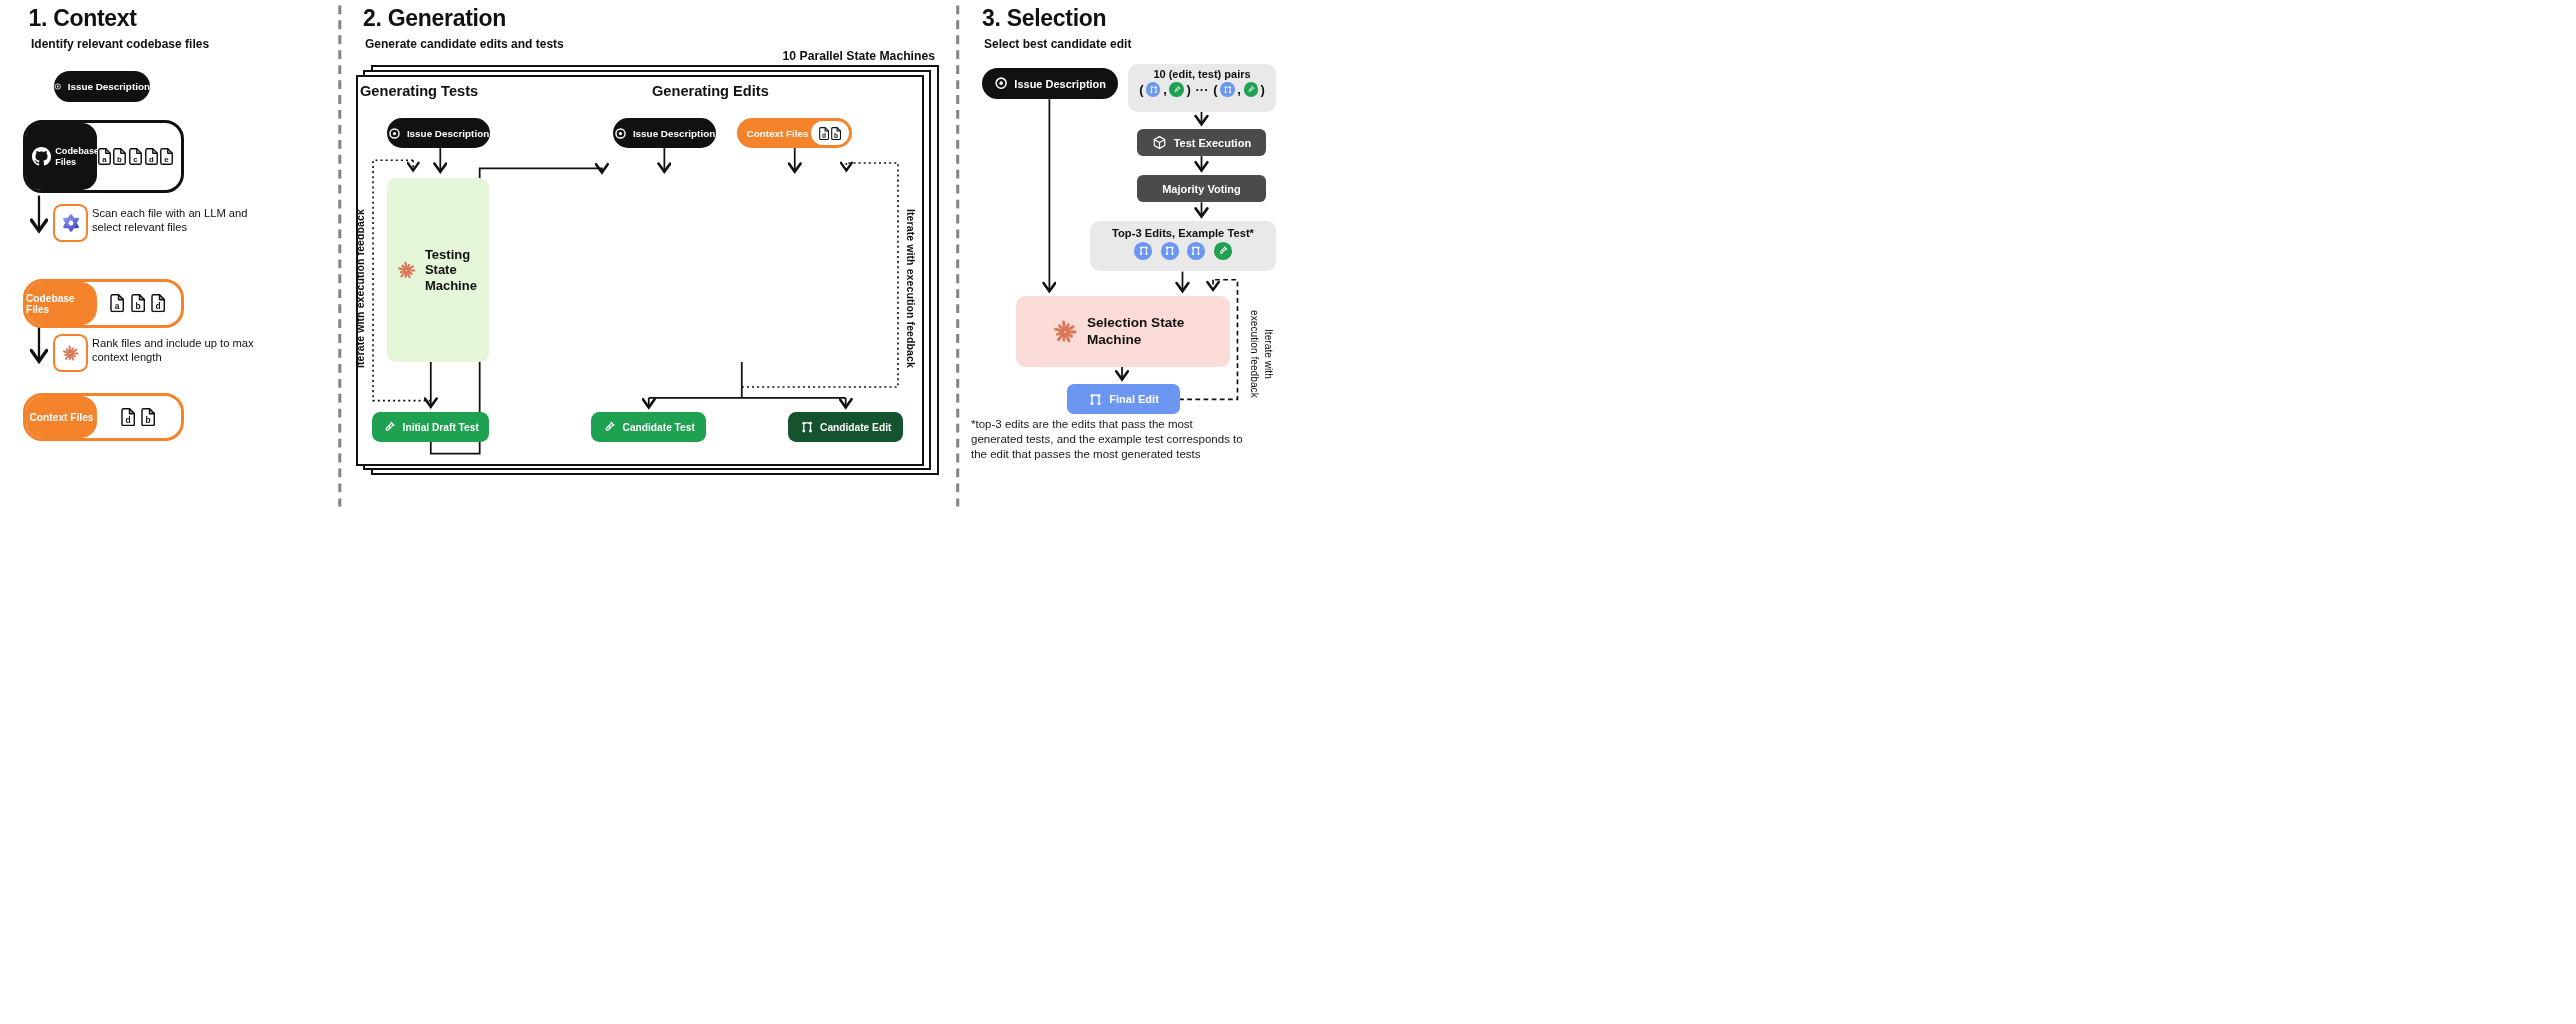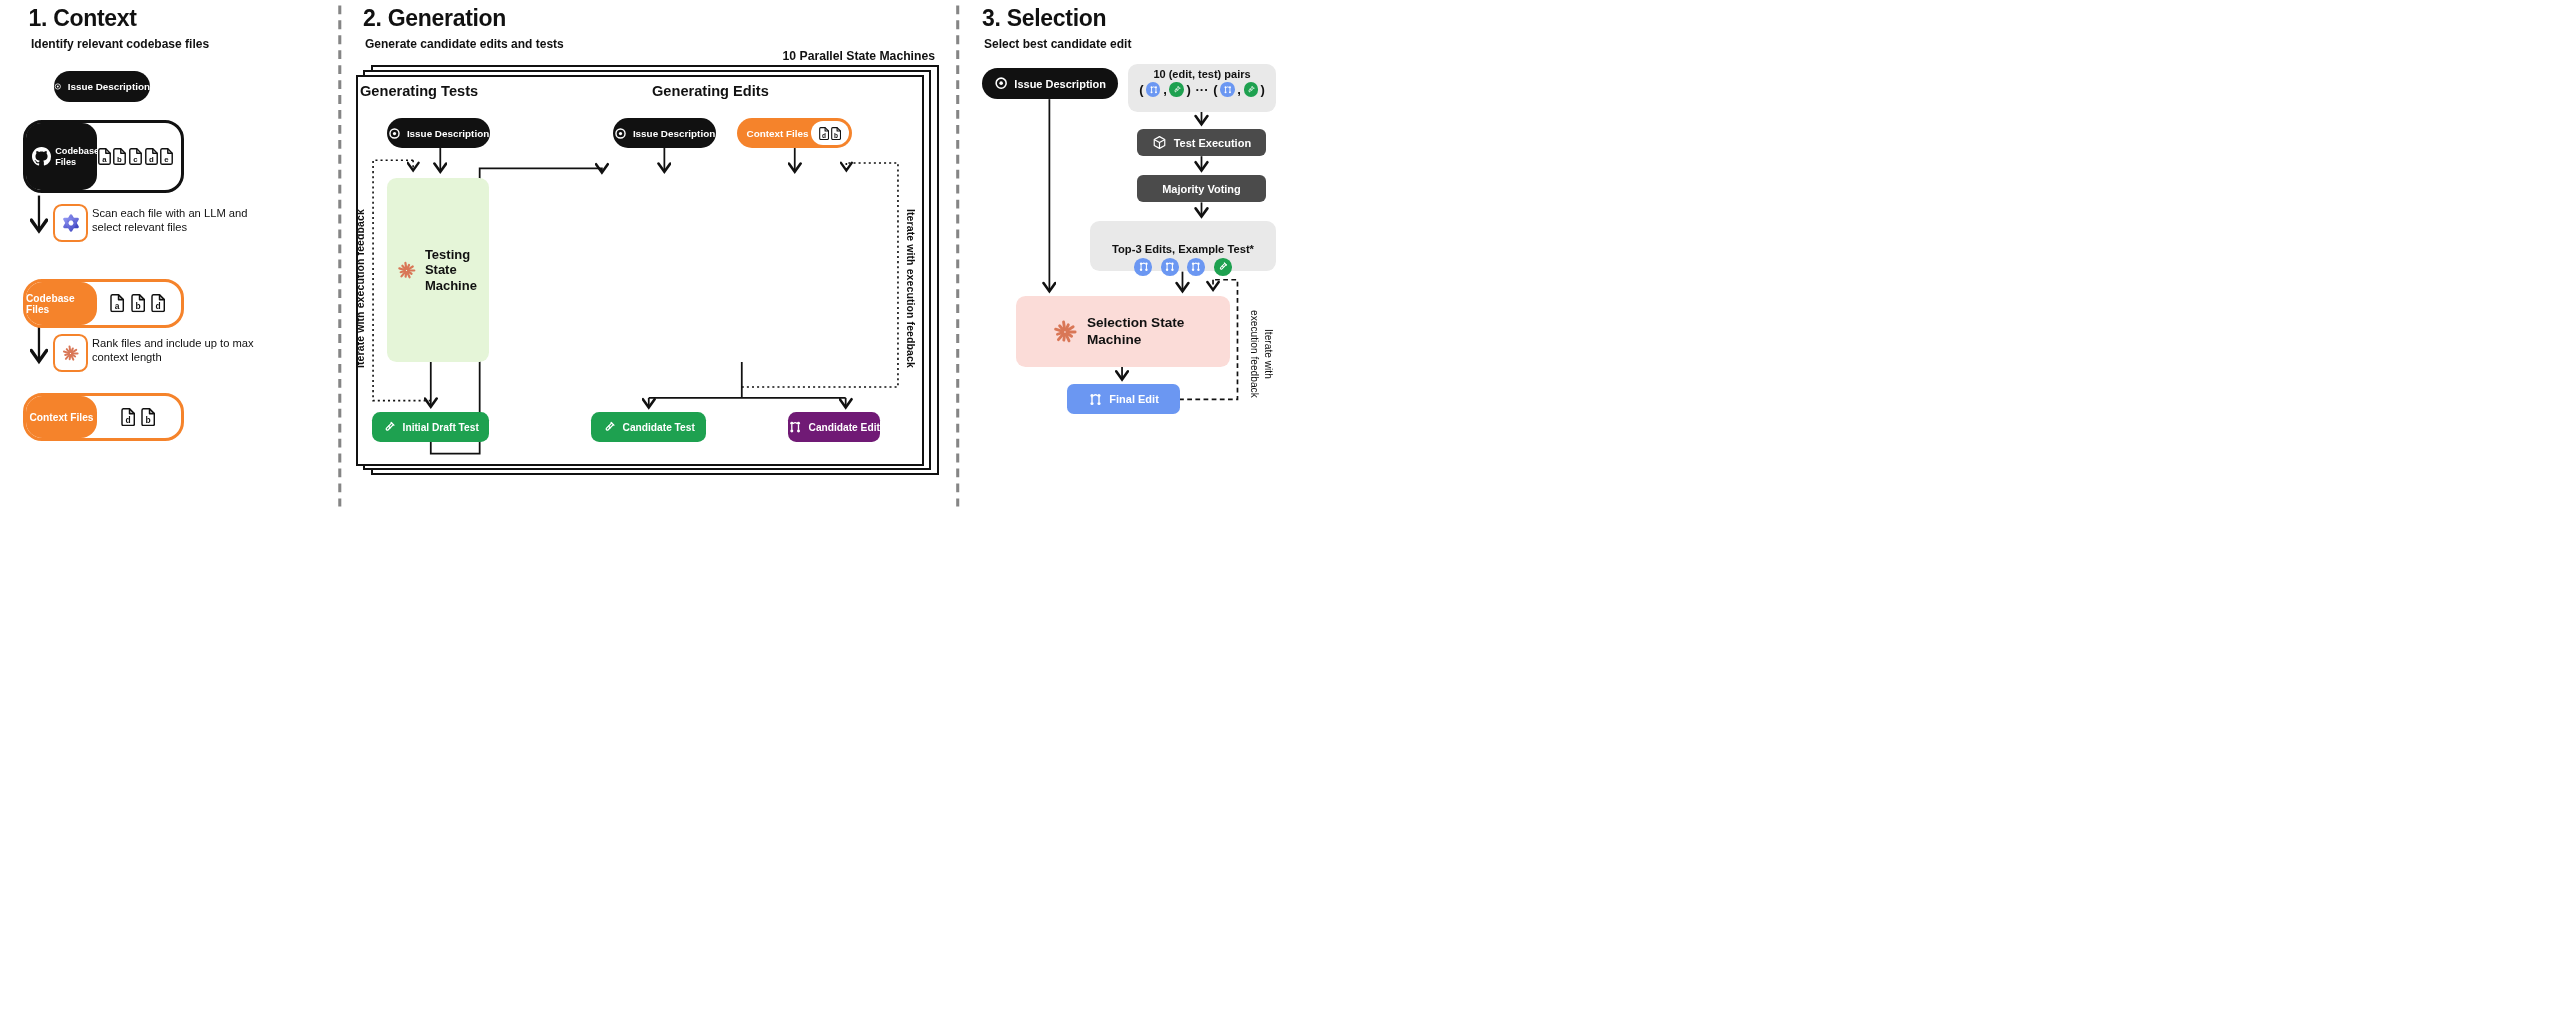--- a/index.html
+++ b/index.html
@@ -250,21 +250,21 @@
 
 
   <div class="abs rot-cw z7" style="left:902px;top:173px;height:231px;width:15px;">Iterate with execution feedback</div>
 
   <div class="btn z7" style="left:591px;top:412px;width:115px;height:30px;background:#1EA150;">
     <svg width="14.3" height="14.3" viewBox="0 0 21 21">
         <use href="#sym-tube"></use>
       </svg>
     <span>Candidate Test</span>
   </div>
-  <div class="btn z7" style="left:788px;top:412px;width:92px;height:30px;background:#701a75;">
+  <div class="btn z7" style="left:788px;top:412px;width:115px;height:30px;background:#14532d;">
     <svg width="14.3" height="14.3" viewBox="0 0 21 21">
         <use href="#sym-git"></use>
       </svg>
     <span>Candidate Edit</span>
   </div>
 
   <div class="abs sec-title" style="left:982px;top:5.4px;">3. Selection</div>
   <div class="abs sec-sub" style="left:984px;top:37px;">Select best candidate edit</div>
 
   <div class="abs pill z7" style="left:982px;top:68px;width:136px;height:31px;font-size:11px;">
@@ -312,21 +312,21 @@
         <use href="#sym-cube"></use>
       </svg>
     <span>Test Execution</span>
   </div>
 
   <div class="darkpill z7" style="left:1137px;top:175px;width:129px;height:27px;">
     <span>Majority Voting</span>
   </div>
 
   <div class="graybox z7" style="left:1090px;top:221px;width:186px;height:50px;">
-    <div style="text-align:center;font-size:11.2px;font-weight:700;margin-top:22px;">Top-3 Edits, Example Test*</div>
+    <div style="text-align:center;font-size:11.2px;font-weight:700;margin-top:6px;">Top-3 Edits, Example Test*</div>
     <div style="display:flex;justify-content:center;gap:8.8px;margin-top:3.4px;">
       <span class="circ" style="width:17.7px;height:17.7px;background:#6B97F2;">
           <svg width="11.5" height="11.5" viewBox="0 0 17 17">
             <use href="#sym-git"></use>
           </svg>
         </span>
       <span class="circ" style="width:17.7px;height:17.7px;background:#6B97F2;">
           <svg width="11.5" height="11.5" viewBox="0 0 17 17">
             <use href="#sym-git"></use>
           </svg>
@@ -356,20 +356,25 @@
     <span>execution feedback</span>
   </div>
 
   <div class="btn z7" style="left:1067px;top:384px;width:113px;height:30px;background:#6B97F2;font-size:11px;border-radius:6.8px;">
     <svg width="15" height="15" viewBox="0 0 22 22">
         <use href="#sym-git"></use>
       </svg>
     <span>Final Edit</span>
   </div>
 
+  <div class="abs footnote" style="left:971px;top:417px;width:319px;">
+    <div>*top-3 edits are the edits that pass the most</div>
+    <div>generated tests, and the example test corresponds to</div>
+    <div>the edit that passes the most generated tests</div>
+  </div>
 
   <svg class="overlay" viewBox="0 0 1896 754" width="1288" height="512">
     <defs>
       <marker id="arr" viewBox="0 0 12 12" refX="9" refY="6" markerWidth="8" markerHeight="8" orient="auto-start-reverse">
         <path d="M2 1 L9 6 L2 11" fill="none" stroke="#111" stroke-width="2.2" stroke-linecap="round"></path>
       </marker>
     </defs>
 
     <line x1="500" y1="8" x2="500" y2="746" stroke="#858585" stroke-width="4.5" stroke-dasharray="13 9"></line>
     <line x1="1410" y1="8" x2="1410" y2="746" stroke="#858585" stroke-width="4.5" stroke-dasharray="13 9"></line>

